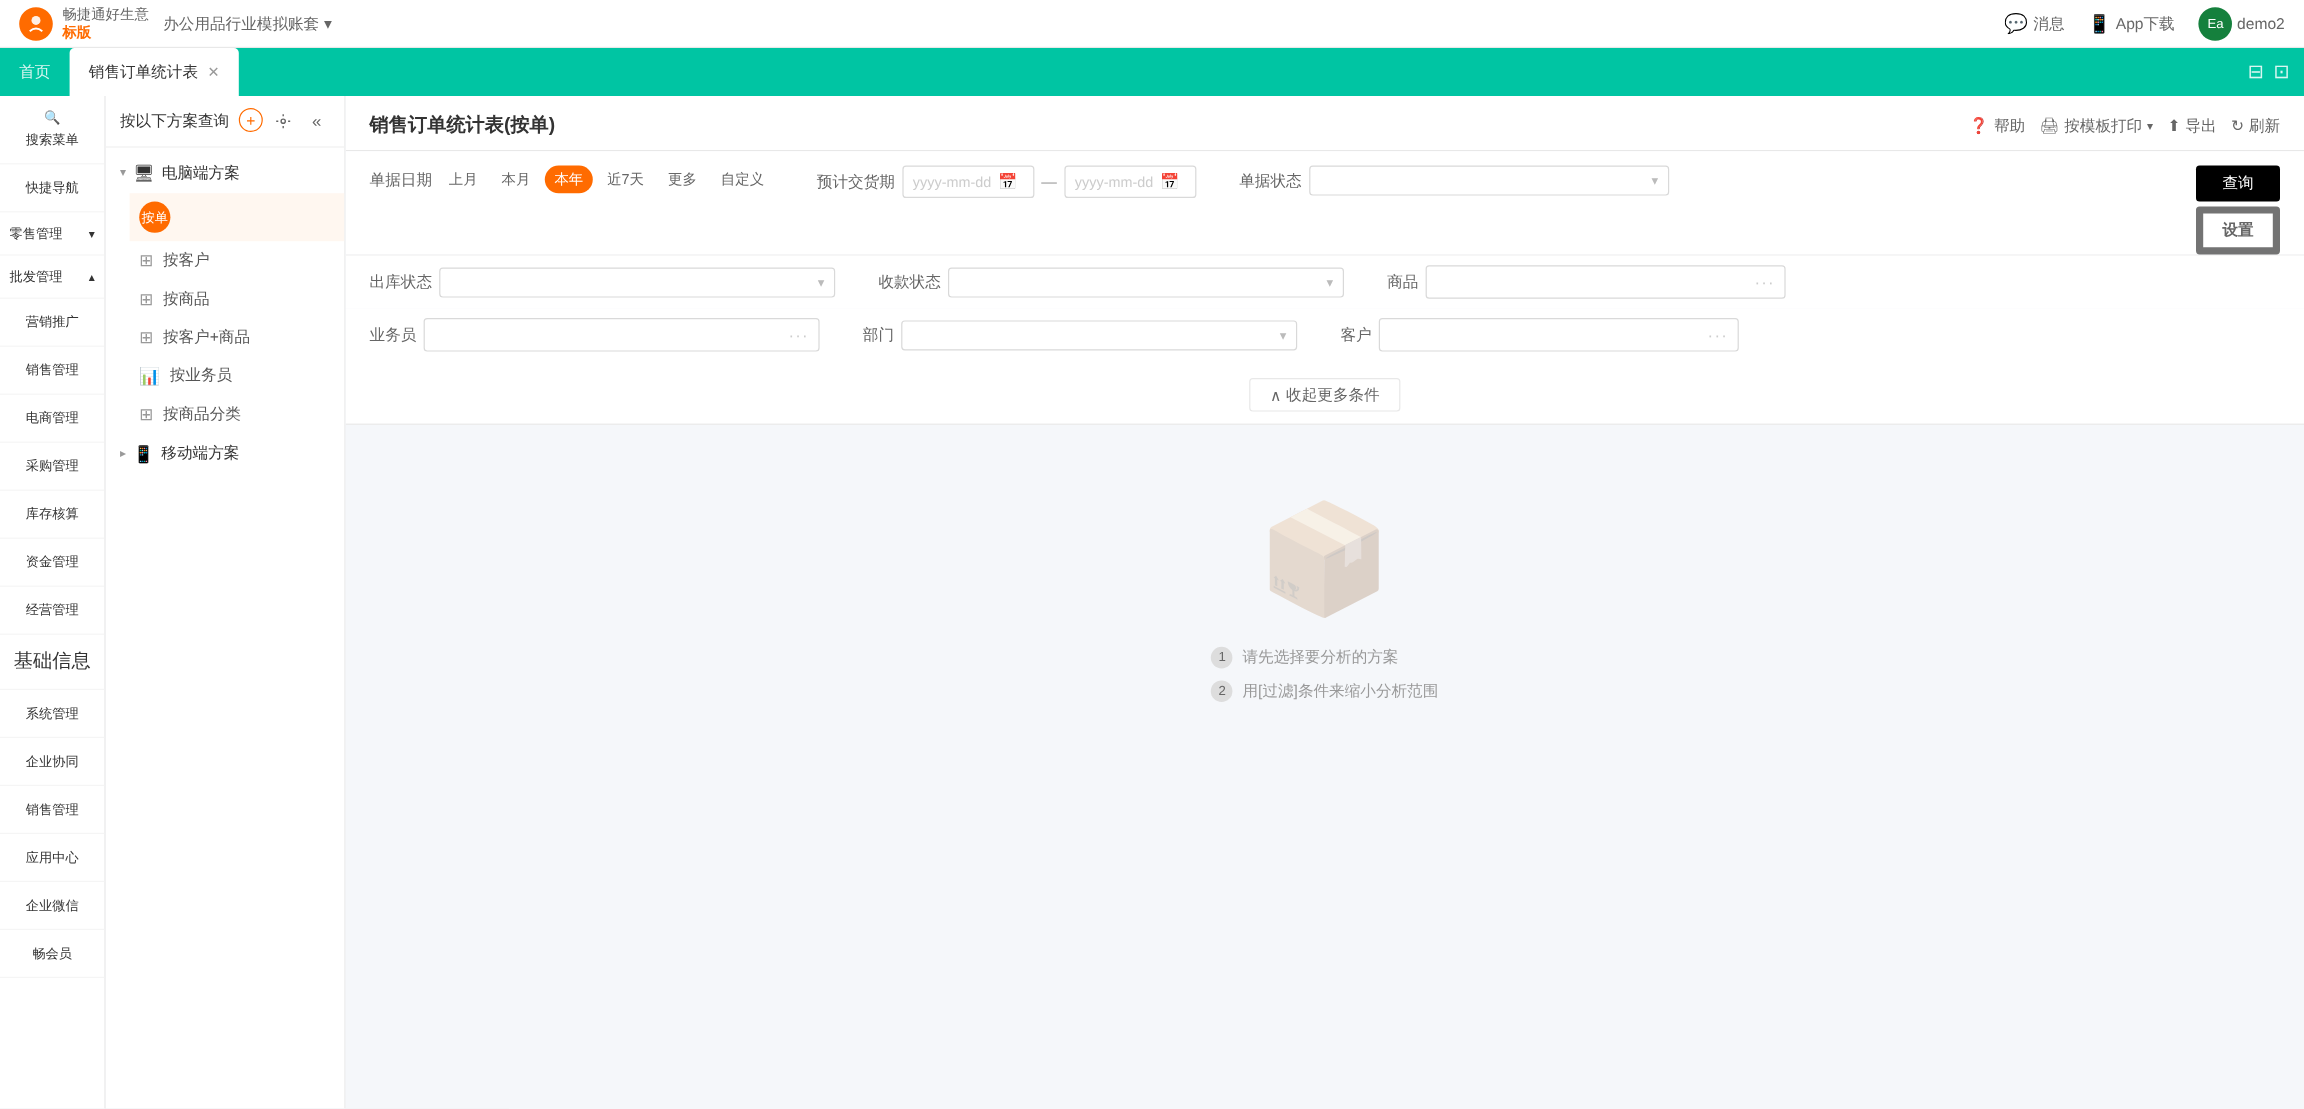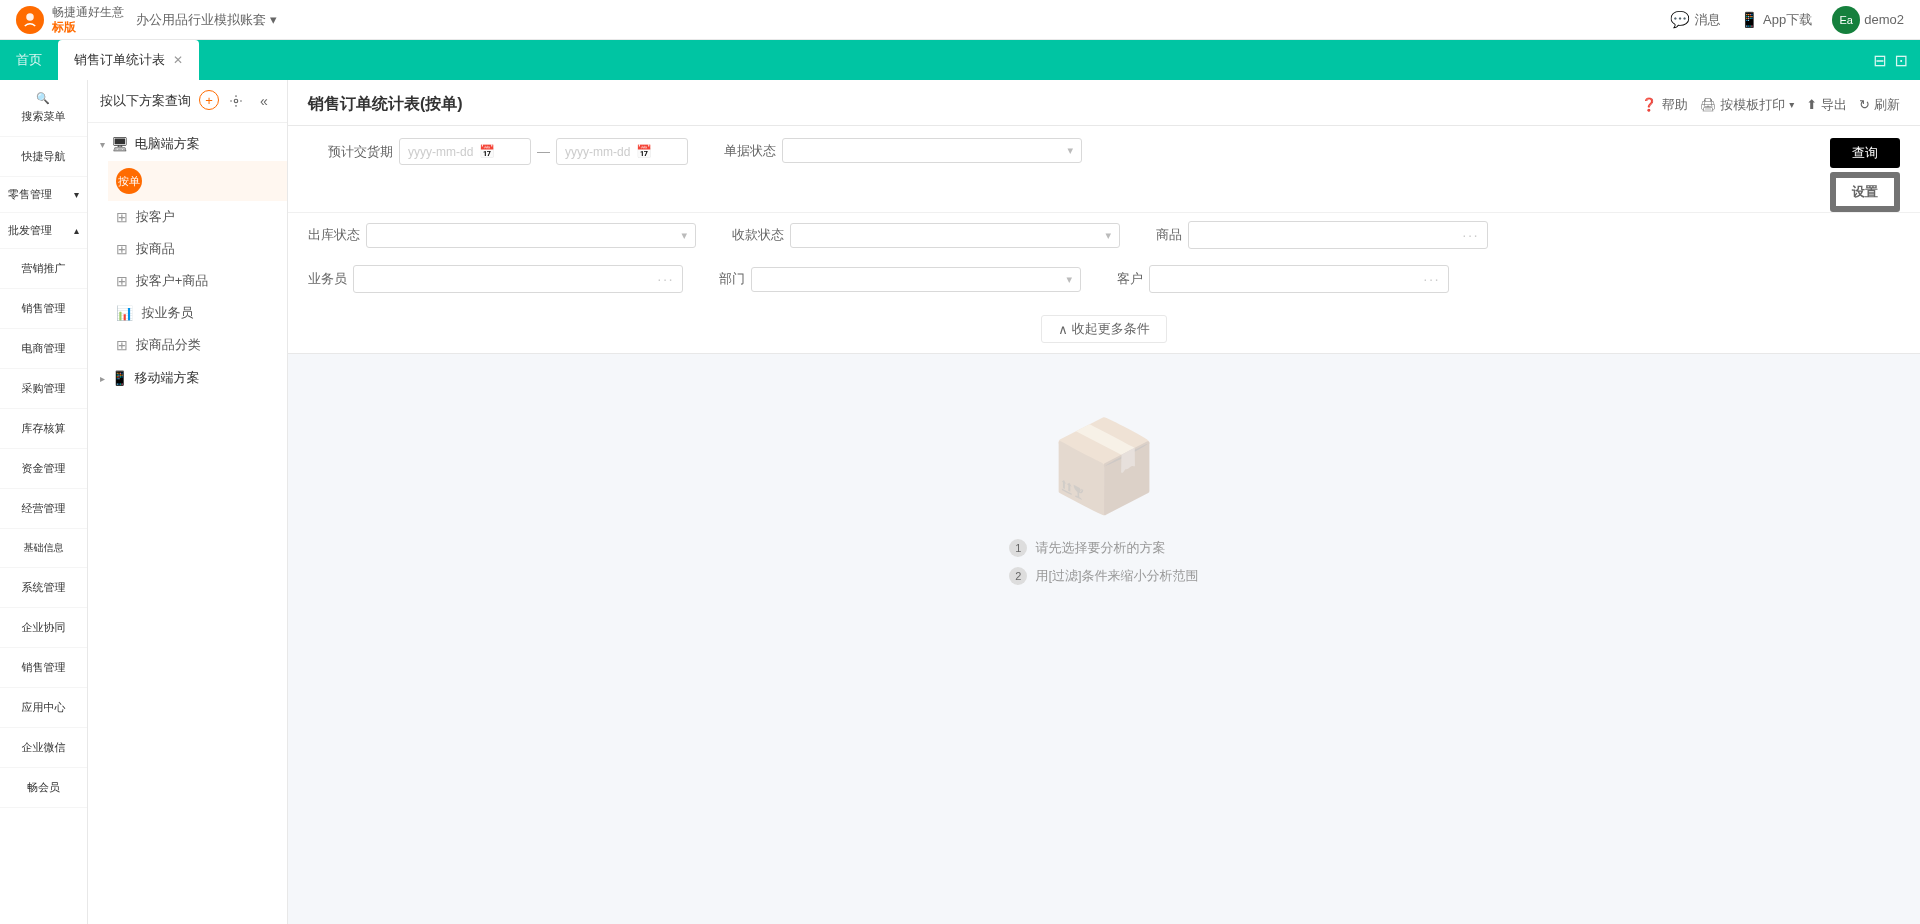--- a/index.html
+++ b/index.html
@@ -185,21 +185,21 @@
       display: flex; align-items: center; justify-content: space-between;
       cursor: pointer; background: white; font-size: 13px; min-width: 200px; gap: 6px;
     }
     .f-select-wide { min-width: 280px; }
     .f-select-placeholder { color: #ccc; }
     .f-dots { color: #ccc; cursor: pointer; font-size: 14px; letter-spacing: 1px; }
 
     .single-date-input {
       border: 1px solid #d9d9d9; border-radius: 3px; padding: 5px 8px;
       display: flex; align-items: center; gap: 6px;
-      cursor: pointer; background: white; font-size: 12px; color: #bbb; width: 132px;
+      cursor: pointer; background: white; font-size: 12px; color: #bbb; width: 110px;
     }
     .cal-icon { color: #ff8c42; font-size: 13px; }
     .dash-sep { color: #999; font-size: 13px; }
 
     .status-select-field {
       border: 1px solid #d9d9d9; border-radius: 3px; padding: 5px 8px;
       display: flex; align-items: center; justify-content: space-between;
       cursor: pointer; background: white; font-size: 13px; min-width: 260px;
     }
   </style>
@@ -287,21 +287,21 @@
     </div>
     <div class="sidebar-item" style="font-size:11px;">
       <span>库存核算</span>
     </div>
     <div class="sidebar-item" style="font-size:11px;">
       <span>资金管理</span>
     </div>
     <div class="sidebar-item" style="font-size:11px;">
       <span>经营管理</span>
     </div>
-    <div class="sidebar-item" style="font-size:10px;">
+    <div class="sidebar-item" style="font-size:16px;">
       <span>基础信息</span>
     </div>
     <div class="sidebar-item" style="font-size:11px;">
       <span>系统管理</span>
     </div>
     <div class="sidebar-item" style="font-size:11px;">
       <span>企业协同</span>
     </div>
     <div class="sidebar-item" style="font-size:11px;">
       <span>销售管理</span>
@@ -398,20 +398,31 @@
           </div>
           <div class="page-action-btn">
             <span>↻</span>
             <span>刷新</span>
           </div>
         </div>
       </div>
 
       <div style="background:#fff; padding: 12px 20px 0; display:flex; align-items:flex-start; gap:16px;">
 
+        <div class="f-item">
+          <span class="f-label">单据日期</span>
+          <div class="date-tabs">
+            <span class="date-tab">上月</span>
+            <span class="date-tab">本月</span>
+            <span class="date-tab active">本年</span>
+            <span class="date-tab">近7天</span>
+            <span class="date-tab">更多</span>
+            <span class="date-tab">自定义</span>
+          </div>
+        </div>
 
         <div class="f-item" style="margin-left:20px;">
           <span class="f-label">预计交货期</span>
           <div class="single-date-input">
             <span style="color:#ccc;font-size:12px;">yyyy-mm-dd</span>
             <span class="cal-icon">📅</span>
           </div>
           <span class="dash-sep"> — </span>
           <div class="single-date-input">
             <span style="color:#ccc;font-size:12px;">yyyy-mm-dd</span>

